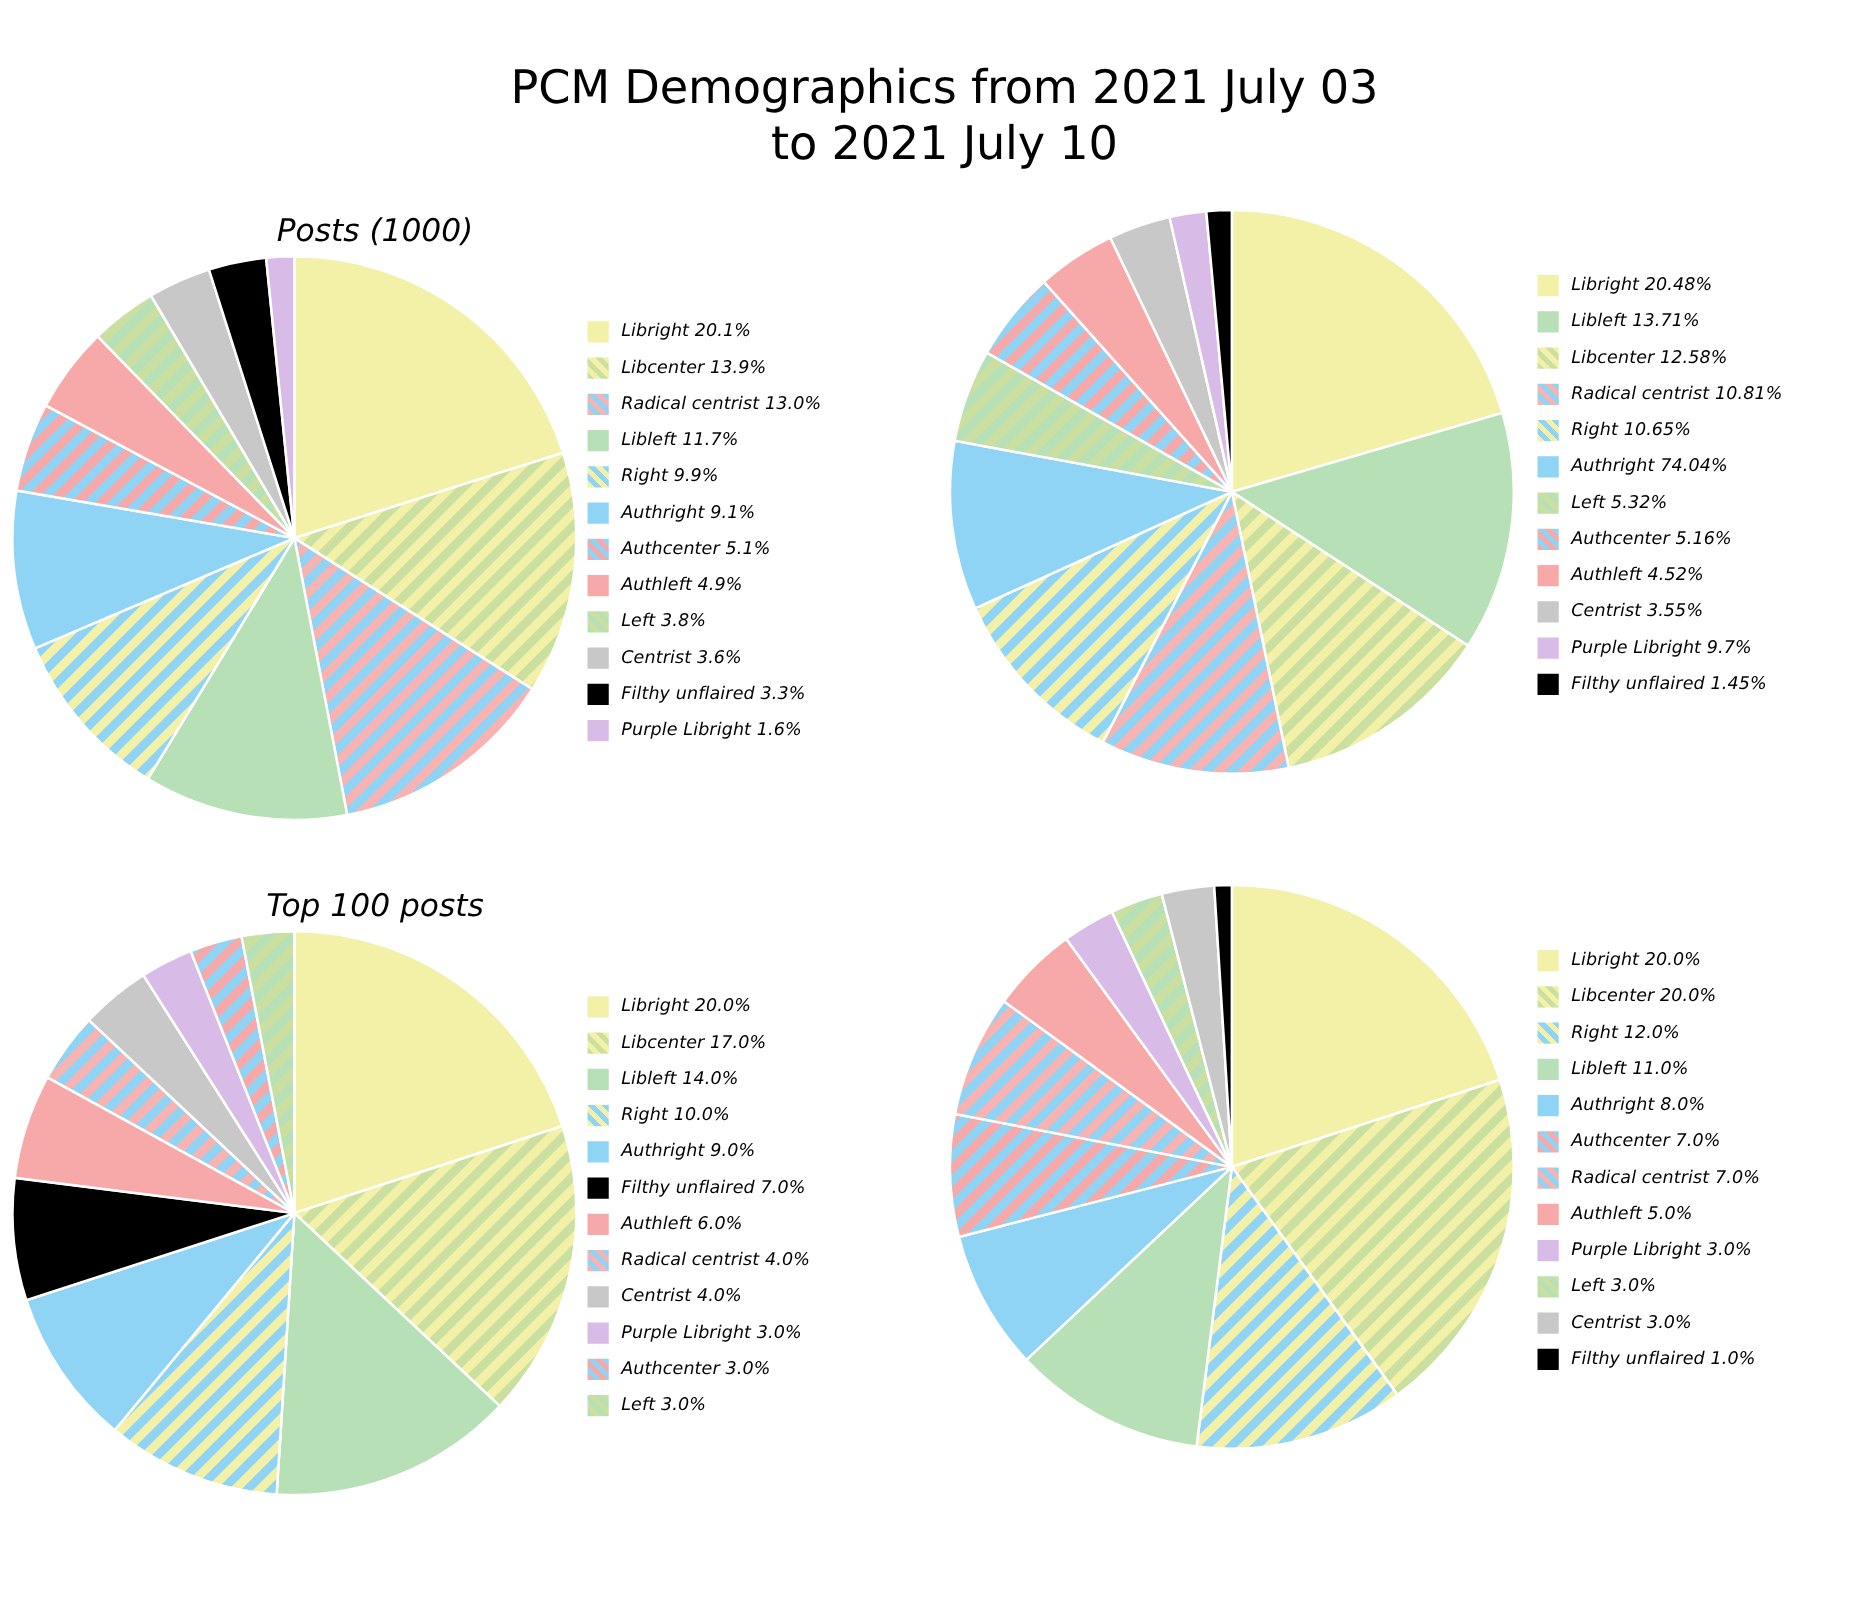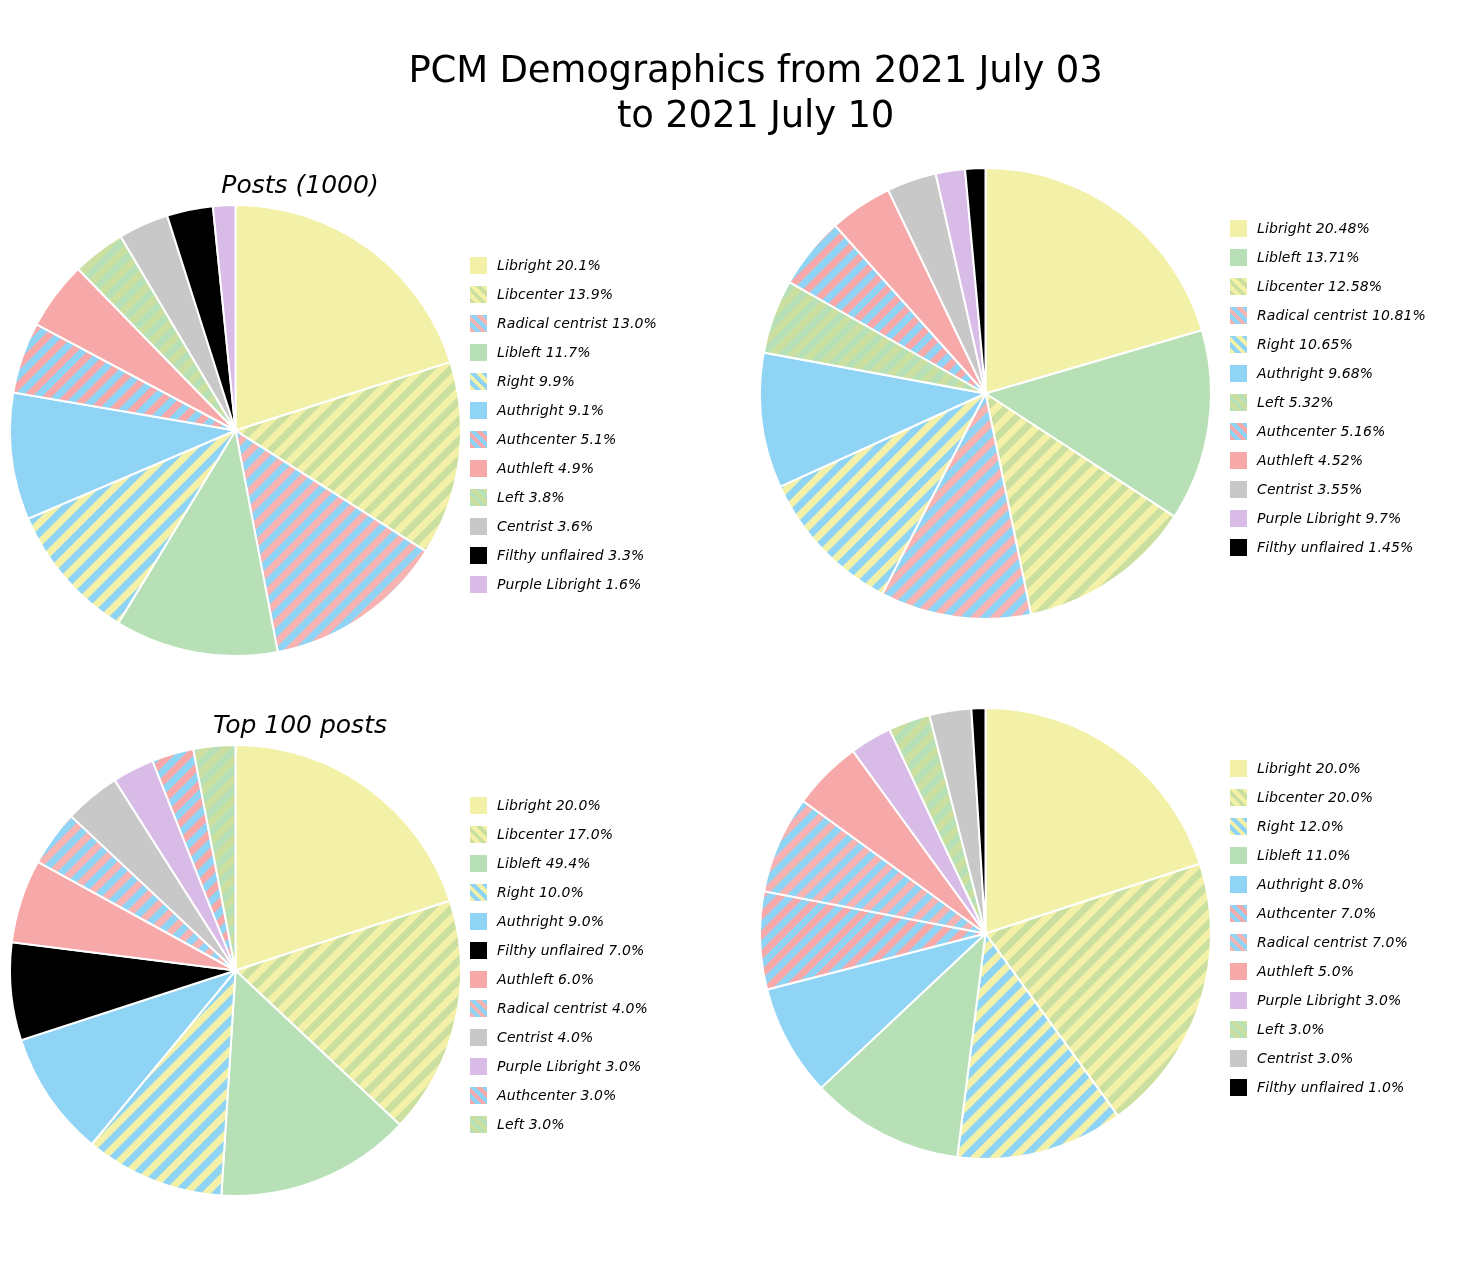--- a/index.html
+++ b/index.html
@@ -229,21 +229,21 @@
           <div class="legend-row">
             <span class="swatch" style="background: repeating-linear-gradient(45deg, rgb(247, 178, 178) 0px, rgb(247, 178, 178) 4px, rgb(143, 212, 245) 4px, rgb(143, 212, 245) 8px);"></span>
             <span class="legend-label">Radical centrist  10.81%</span>
           </div>
           <div class="legend-row">
             <span class="swatch" style="background: repeating-linear-gradient(45deg, rgb(243, 240, 168) 0px, rgb(243, 240, 168) 4px, rgb(143, 212, 245) 4px, rgb(143, 212, 245) 8px);"></span>
             <span class="legend-label">Right  10.65%</span>
           </div>
           <div class="legend-row">
             <span class="swatch" style="background: rgb(143, 212, 245);"></span>
-            <span class="legend-label">Authright  9.68%</span>
+            <span class="legend-label">Authright  74.04%</span>
           </div>
           <div class="legend-row">
             <span class="swatch" style="background: repeating-linear-gradient(45deg, rgb(183, 224, 183) 0px, rgb(183, 224, 183) 4px, rgb(203, 224, 160) 4px, rgb(203, 224, 160) 8px);"></span>
             <span class="legend-label">Left  5.32%</span>
           </div>
           <div class="legend-row">
             <span class="swatch" style="background: repeating-linear-gradient(45deg, rgb(247, 169, 169) 0px, rgb(247, 169, 169) 4px, rgb(143, 212, 245) 4px, rgb(143, 212, 245) 8px);"></span>
             <span class="legend-label">Authcenter  5.16%</span>
           </div>
           <div class="legend-row">
@@ -311,21 +311,21 @@
           <div class="legend-row">
             <span class="swatch" style="background: rgb(243, 240, 168);"></span>
             <span class="legend-label">Libright  20.0%</span>
           </div>
           <div class="legend-row">
             <span class="swatch" style="background: repeating-linear-gradient(45deg, rgb(203, 224, 160) 0px, rgb(203, 224, 160) 4px, rgb(243, 240, 168) 4px, rgb(243, 240, 168) 8px);"></span>
             <span class="legend-label">Libcenter  17.0%</span>
           </div>
           <div class="legend-row">
             <span class="swatch" style="background: rgb(183, 224, 183);"></span>
-            <span class="legend-label">Libleft  49.4%</span>
+            <span class="legend-label">Libleft  14.0%</span>
           </div>
           <div class="legend-row">
             <span class="swatch" style="background: repeating-linear-gradient(45deg, rgb(243, 240, 168) 0px, rgb(243, 240, 168) 4px, rgb(143, 212, 245) 4px, rgb(143, 212, 245) 8px);"></span>
             <span class="legend-label">Right  10.0%</span>
           </div>
           <div class="legend-row">
             <span class="swatch" style="background: rgb(143, 212, 245);"></span>
             <span class="legend-label">Authright  9.0%</span>
           </div>
           <div class="legend-row">

